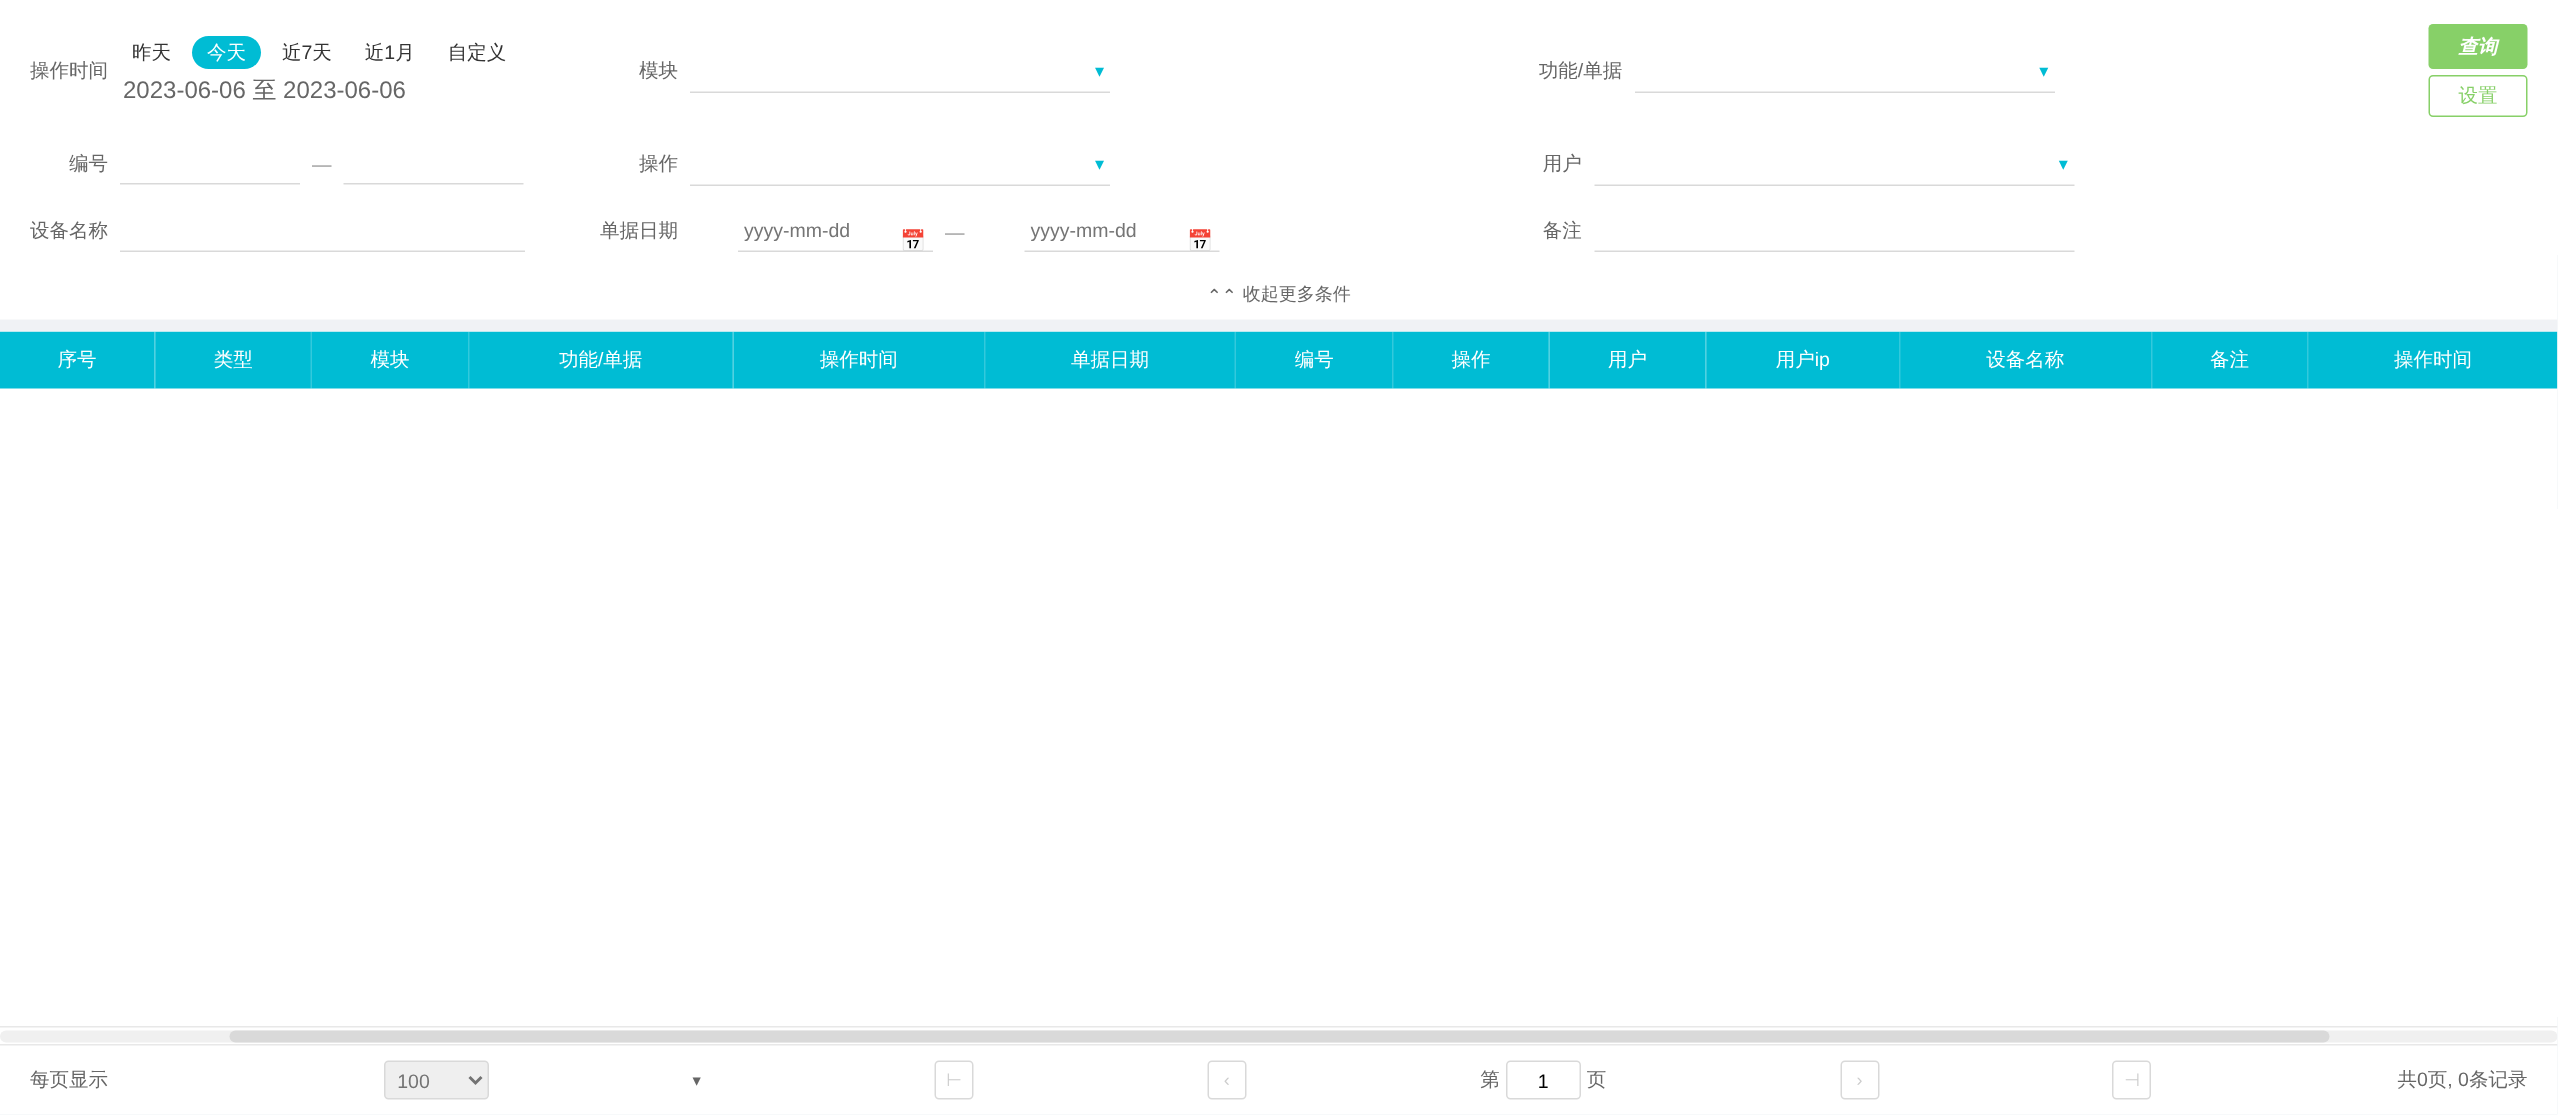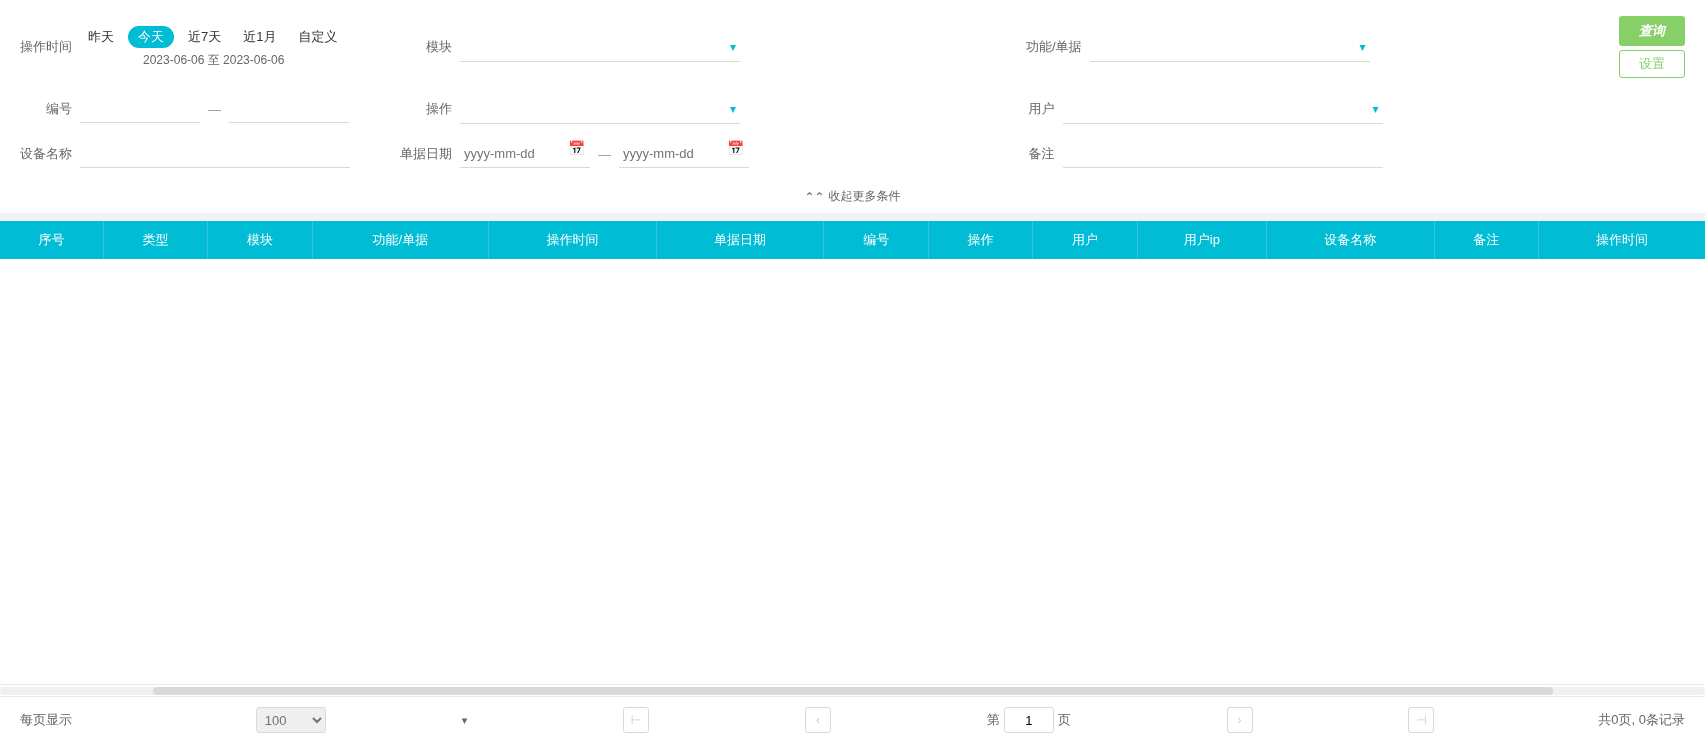--- a/index.html
+++ b/index.html
@@ -11,35 +11,35 @@
     .page-header { background: #fff; padding: 12px 20px; display: flex; align-items: center; justify-content: space-between; border-bottom: 1px solid #e8e8e8; }
     .page-title { font-size: 18px; font-weight: bold; color: #333; margin-right: 12px; }
     .page-subtitle { font-size: 12px; color: #999; }
     .export-btn { display: flex; align-items: center; gap: 4px; font-size: 13px; color: #666; cursor: pointer; border: none; background: none; }
     .export-icon { font-size: 14px; }
 
     
     .time-filter-group { display: flex; align-items: center; gap: 6px; }
     .time-btn { padding: 2px 8px; border: none; background: none; cursor: pointer; font-size: 13px; color: #333; border-radius: 3px; }
     .time-btn.active { background: #00bcd4; color: #fff; border-radius: 12px; padding: 2px 10px; }
-    .time-date-range { font-size: 12px; color: #666; margin-top: 4px; margin-left: 2px; }
+    .time-date-range { font-size: 16px; color: #666; margin-top: 4px; margin-left: 2px; }
 
     
     .select-wrapper { position: relative; display: inline-flex; align-items: center; }
     .select-field { width: 280px; height: 30px; border: none; border-bottom: 1px solid #d9d9d9; background: transparent; font-size: 13px; color: #333; padding: 0 24px 0 4px; appearance: none; cursor: pointer; outline: none; }
     .select-arrow { position: absolute; right: 4px; color: #00bcd4; font-size: 12px; pointer-events: none; }
 
     
     .input-field { height: 28px; border: none; border-bottom: 1px solid #d9d9d9; background: transparent; font-size: 13px; color: #333; padding: 0 4px; outline: none; }
     .input-field::placeholder { color: #bbb; }
 
     .range-sep { margin: 0 8px; color: #999; }
 
     
-    .date-field-wrapper { position: relative; display: inline-flex; align-items: flex-start; }
+    .date-field-wrapper { position: relative; display: inline-flex; align-items: flex-end; margin-left: 32px; }
     .date-input { width: 130px; height: 28px; border: none; border-bottom: 1px solid #d9d9d9; background: transparent; font-size: 13px; color: #999; padding: 0 28px 0 4px; outline: none; }
     .date-icon { position: absolute; right: 4px; color: #999; font-size: 14px; cursor: pointer; }
     .query-btn { background: #87d068; color: #fff; border: none; padding: 6px 20px; border-radius: 3px; cursor: pointer; font-size: 13px; font-weight: bold; font-style: italic; }
     .setting-btn { background: #fff; color: #87d068; border: 1px solid #87d068; padding: 4px 18px; border-radius: 3px; cursor: pointer; font-size: 13px; }
 
     
     .collapse-row { display: flex; justify-content: center; padding: 4px 0 0 0; background: #fff; }
     .collapse-btn { border: none; background: none; color: #666; font-size: 12px; cursor: pointer; display: flex; align-items: center; gap: 4px; }
 
     
@@ -78,21 +78,21 @@
 
 <div class="page-container">
 
 
   <div class="main-filter-area">
 
     <div class="filter-line">
 
       <div class="filter-col" style="flex:0 0 auto;min-width:340px;">
         <span class="filter-col-label">操作时间</span>
-        <div style="display:flex;flex-direction:column;align-items:center;">
+        <div style="display:flex;flex-direction:column;">
           <div class="time-filter-group">
             <button class="time-btn">昨天</button>
             <button class="time-btn active">今天</button>
             <button class="time-btn">近7天</button>
             <button class="time-btn">近1月</button>
             <button class="time-btn">自定义</button>
           </div>
           <div class="time-date-range">2023-06-06 至 2023-06-06</div>
         </div>
       </div>

